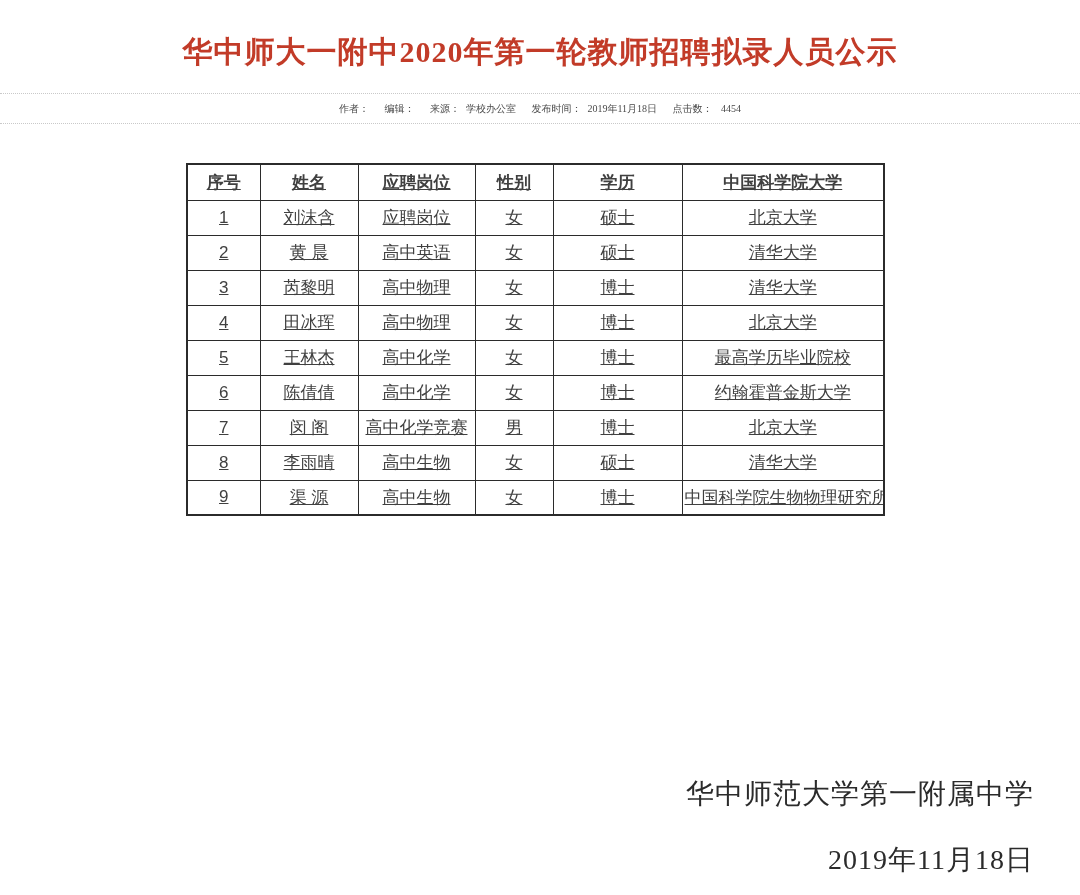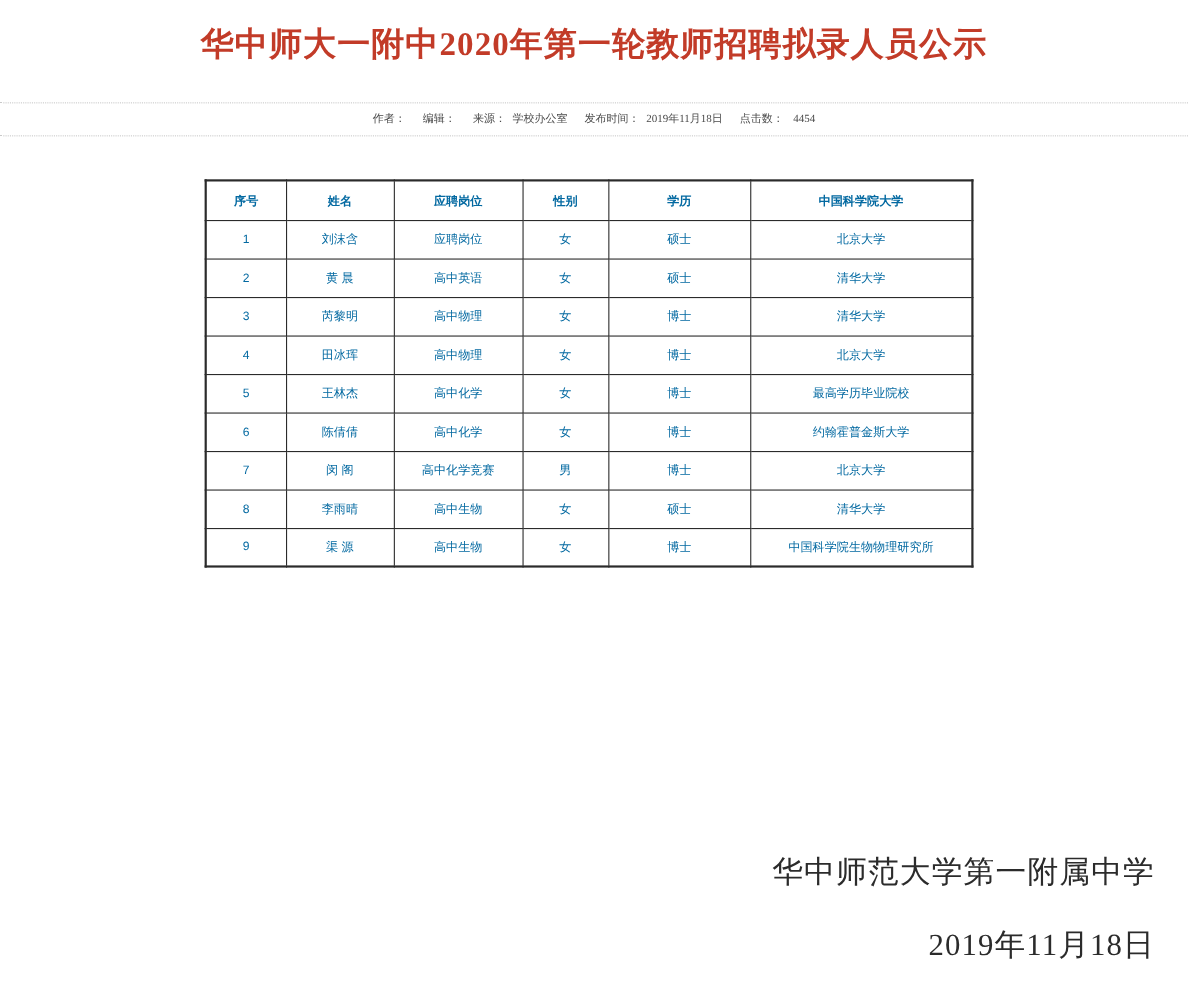--- a/index.html
+++ b/index.html
@@ -8,21 +8,21 @@
     height: 895px;
     background: #ffffff;
     font-family: "Liberation Serif", "DejaVu Serif", serif;
     color: #222222;
     overflow: hidden;
   }
   .page { width: 1080px; height: 895px; position: relative; background: #ffffff; }
 
   .article-title {
     height: 93px;
-    padding-top: 20px;
+    padding-top: 32px;
     text-align: center;
     font-size: 30px;
     font-weight: bold;
     color: #c23b28;
     letter-spacing: 1px;
     font-family: "Liberation Serif", "DejaVu Serif", serif;
   }
 
   .meta-bar {
     width: 100%;
@@ -45,38 +45,39 @@
     text-indent: 47px;
     letter-spacing: 0.5px;
   }
 
   .roster-table {
     margin: 39px 0 0 186px;
     border-collapse: collapse;
     table-layout: fixed;
     width: 697px;
     font-family: "Liberation Sans", "DejaVu Sans", sans-serif;
-    font-size: 11px;
-    color: #0369a1;
+    font-size: 17px;
+    color: #404040;
+    text-decoration: underline;
   }
   .roster-table th, .roster-table td {
     border: 1px solid #2b2b2b;
     text-align: center;
     vertical-align: middle;
     padding: 0 2px;
     overflow: hidden;
     white-space: nowrap;
   }
   .roster-table thead th { height: 36px; font-weight: bold; }
   .roster-table tbody td { height: 35px; font-weight: normal; }
   .roster-table { border: 2px solid #2b2b2b; }
 
   .signature-block {
     position: absolute;
-    right: 30px;
+    right: 46px;
     top: 776px;
     text-align: right;
     font-size: 28px;
     color: #2b2b2b;
     line-height: 36px;
   }
   .signature-line { margin-bottom: 30px; letter-spacing: 1px; }
   .date-line { letter-spacing: 1px; }
 </style>
 </head>

